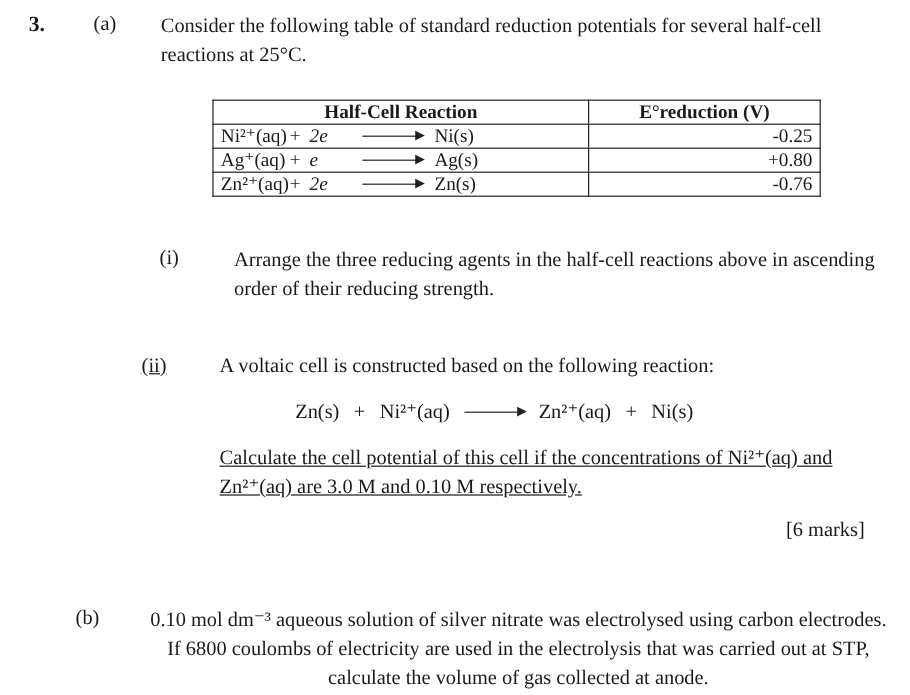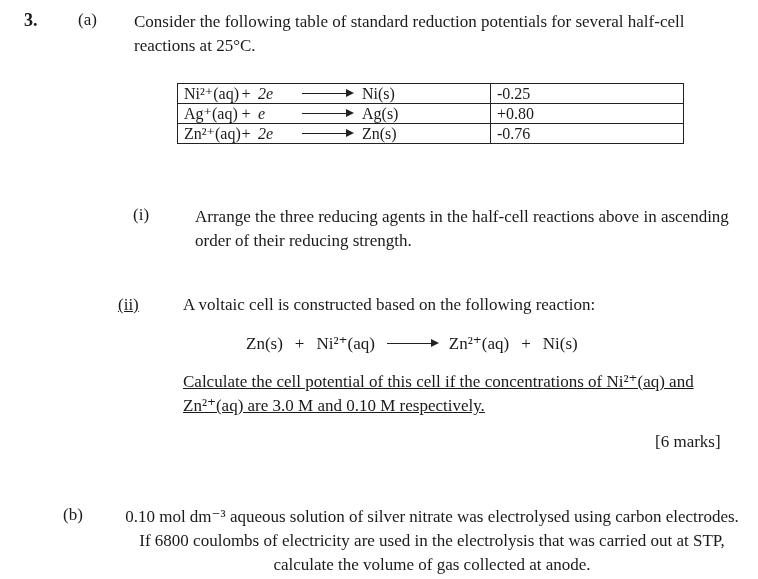--- a/index.html
+++ b/index.html
@@ -6,21 +6,21 @@
   body { width:758px; height:579px; position:relative; overflow:hidden;
          font-family:"Liberation Serif","DejaVu Serif",serif; color:#1a1a1a; font-size:17px; }
   .abs { position:absolute; }
   .qnum { left:24px; top:10px; font-weight:bold; font-size:18px; }
   .lbl-a { left:78px; top:10px; }
   .intro { left:134px; top:10px; width:610px; line-height:24px; }
   table.hc { position:absolute; left:177px; top:83px; border-collapse:collapse; font-size:16px; }
   table.hc td, table.hc th { border:1.5px solid #222; padding:0 6px; height:19px; line-height:19px; }
   table.hc th { font-weight:bold; text-align:center; }
   .col1 { width:300px; }
-  .col2 { width:180px; text-align:left; }
+  .col2 { width:180px; text-align:right; }
   .rxn { display:flex; align-items:center; }
   .rxn .r { width:50px; }
   .rxn .plus { width:24px; text-align:center; }
   .rxn .e { width:40px;font-style:italic; }
   .arrow { display:inline-block; width:50px; height:1px; background:#222; position:relative; margin:0 10px 0 4px; }
   .arrow::after { content:""; position:absolute; right:-2px; top:-4px; border-left:8px solid #222; border-top:4.5px solid transparent; border-bottom:4.5px solid transparent; }
   .lbl-i { left:133px; top:205px; }
   .txt-i { left:195px; top:205px; width:540px; line-height:24px; }
   .lbl-ii { left:118px; top:295px;text-decoration:underline; }
   .txt-ii { left:183px; top:295px; }
@@ -33,20 +33,24 @@
 </style>
 </head>
 <body>
 
 <div class="abs qnum">3.</div>
 <div class="abs lbl-a">(a)</div>
 <div class="abs intro">Consider the following table of standard reduction potentials for several half-cell reactions at 25°C.</div>
 
 <table class="hc">
   <tbody>
+      <tr>
+    <th class="col1">Half-Cell Reaction</th>
+    <th class="col2">E°reduction (V)</th>
+  </tr>
   <tr>
     <td class="col1">
           <div class="rxn">
       <span class="r">Ni²⁺(aq)</span>
       <span class="plus">+</span>
       <span class="e">2e</span>
       <span class="arrow"></span>
       <span>Ni(s)</span>
     </div>
         </td>

